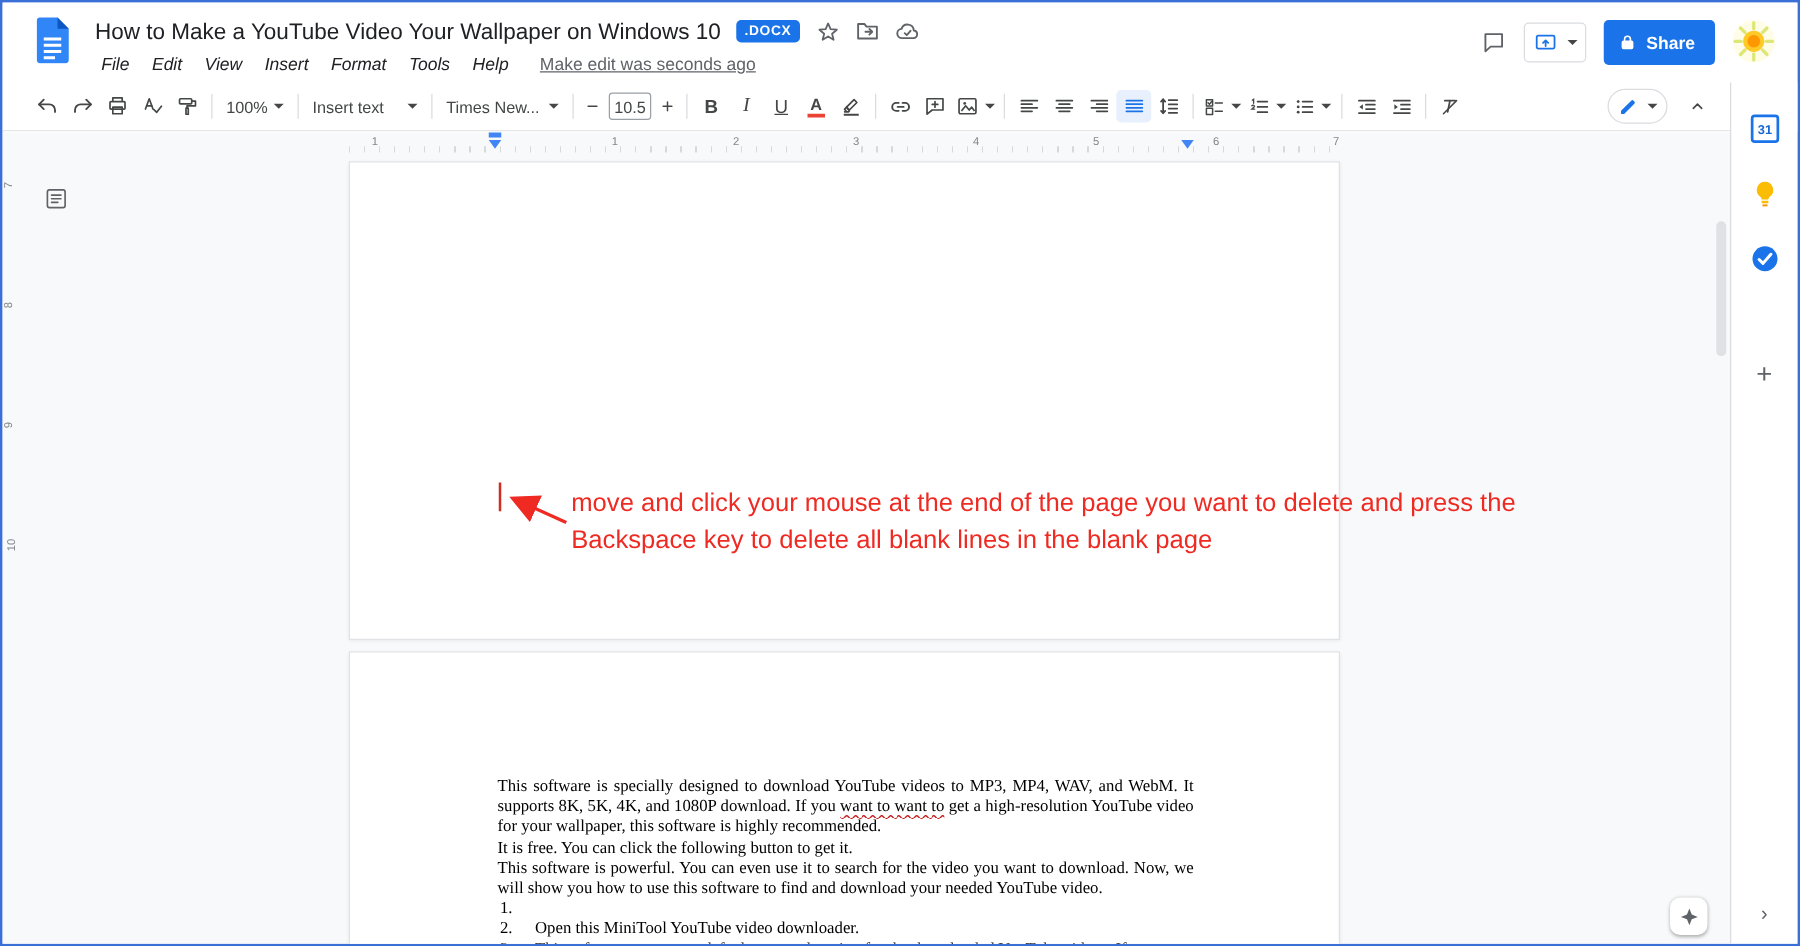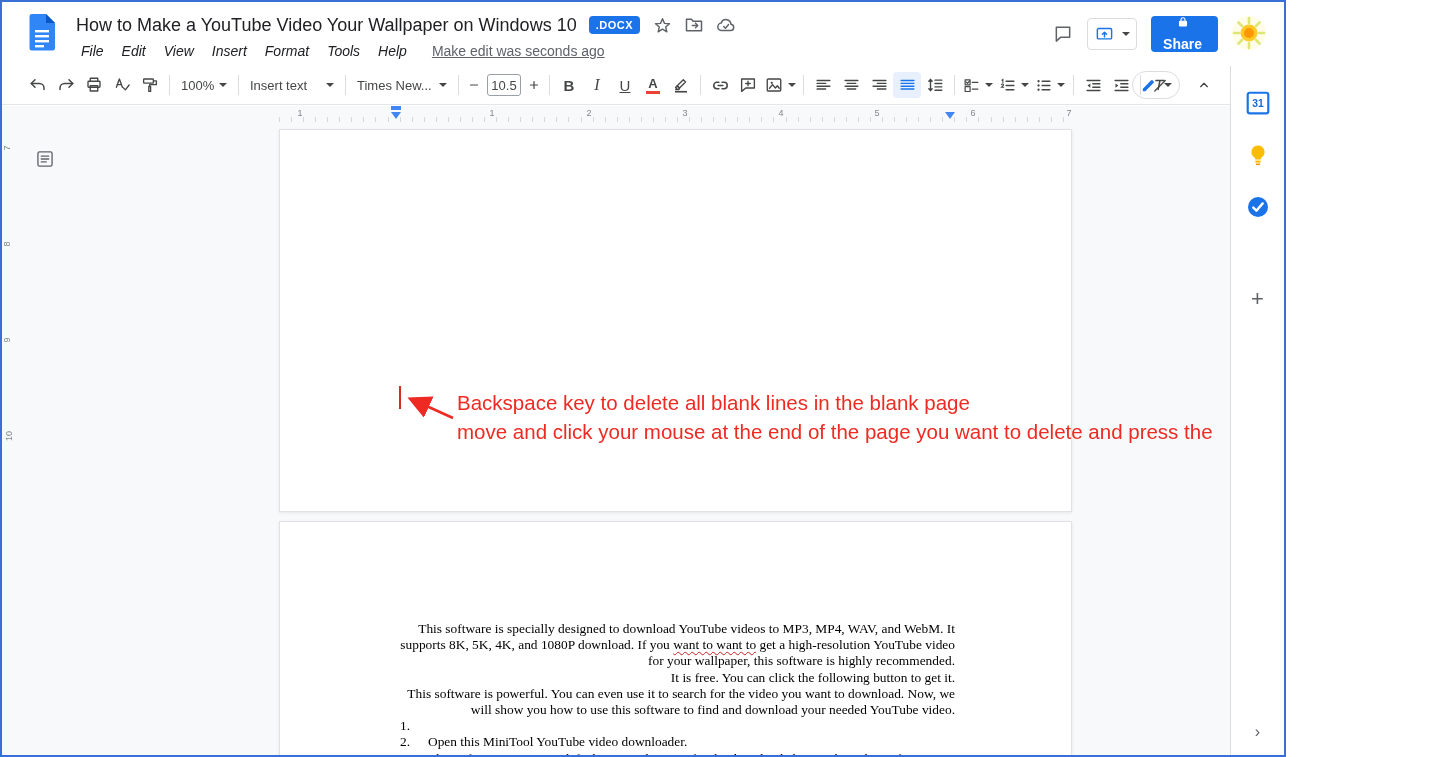--- a/index.html
+++ b/index.html
@@ -1,32 +1,32 @@
 <!DOCTYPE html>
 <html><head>
 <meta charset="utf-8">
 <style>
   * { margin:0; padding:0; box-sizing:border-box; }
   html,body { width:1440px; height:757px; }
   body { font-family:"Liberation Sans", sans-serif; background:#fff; }
-  .app { position:relative; width:1286px; height:757px; border:2px solid #3a6fd8; background:#fff; overflow:hidden; }
+  .app { position:relative; width:1440px; height:757px; border:2px solid #3a6fd8; background:#fff; overflow:hidden; }
 
   
   .header { position:absolute; top:0; left:0; right:0; height:64px; background:#fff; }
   .docs-logo { position:absolute; left:26px; top:11px; width:28px; height:38px; }
   .title-row { position:absolute; left:74px; top:9px; height:28px; display:flex; align-items:center; gap:12px; }
   .doc-title { font-size:18px; color:#202124; white-space:nowrap; }
   .docx-badge { background:#1a73e8; color:#fff; font-size:11px; font-weight:bold; letter-spacing:.5px; padding:3px 7px; border-radius:4px; }
   .hdr-ic { width:20px; height:20px; color:#5f6368; display:flex; align-items:center; justify-content:center; cursor:pointer; }
   .menus { position:absolute; left:70px; top:37px; height:24px; display:flex; align-items:center; }
   .menu-item { font-size:14px; color:#202124; padding:2px 9px; border-radius:4px; cursor:pointer;font-style:italic; }
   .last-edit { font-size:14px; color:#5f6368; text-decoration:underline; margin-left:16px; cursor:pointer; white-space:nowrap; }
   .hdr-right { position:absolute; right:66px; top:14px; display:flex; align-items:center; gap:14px; }
   .present-btn { width:50px; height:32px; border:1px solid #dadce0; border-radius:4px; display:flex; align-items:center; justify-content:center; gap:3px; cursor:pointer; }
-  .share-btn { height:36px; background:#1a73e8; border-radius:4px; display:flex; align-items:center; gap:8px; padding:0 16px 0 12px; cursor:pointer;flex-direction:column; }
+  .share-btn { height:36px; background:#1a73e8; border-radius:4px; display:flex; align-items:center; gap:8px; padding:0 16px 0 12px; cursor:pointer; }
   .share-label { color:#fff; font-size:14px; font-weight:bold; }
   .avatar { position:absolute; right:18px; top:14px; width:34px; height:34px; border-radius:50%; overflow:hidden; cursor:pointer; }
 
   
   .toolbar { position:absolute; top:64px; left:0; right:0; height:39px; background:#fff; border-bottom:1px solid #e4e6e8; display:flex; align-items:center; padding-left:22px; color:#444746; }
   .tbtn { min-width:28px; height:26px; display:flex; align-items:center; justify-content:center; border-radius:4px; cursor:pointer; color:#444746; position:relative; }
   .tbtn.active { background:#e8f0fe; color:#1a73e8; }
   .tsep { width:1px; height:20px; background:#dadce0; margin:0 5px; }
   .tdrop { height:26px; display:flex; align-items:center; justify-content:space-between; padding:0 6px; border-radius:4px; cursor:pointer; font-size:13px; color:#444746; }
   .caret { width:0; height:0; border-left:4px solid transparent; border-right:4px solid transparent; border-top:4px solid #444746; margin-left:5px; flex:none; }
@@ -54,21 +54,21 @@
 
   
   .page { position:absolute; left:277px; width:793px; background:#fff; border:1px solid #e0e2e6; box-shadow:0 1px 3px rgba(0,0,0,.08); }
   .page1 { top:127px; height:383px; }
   .page2 { top:519px; height:420px; }
   .caret-line { position:absolute; left:397px; top:384px; width:2px; height:23px; background:#cf2e20; }
   .annotation { position:absolute; left:455px; top:386px; width:860px; font-size:20.5px; line-height:29px; color:#ee2a23; }
   .red-arrow { position:absolute; left:399px; top:389px; }
 
   .doc-text { position:absolute; left:118px; top:99px; width:557px; font-family:"Liberation Serif", serif; font-size:13.4px; line-height:16.2px; color:#000; }
-  .doc-text p { margin:0;text-align:right; }
+  .doc-text p { margin:0; }
   .just { text-align:justify; }
   .marked { text-decoration:underline wavy #c5221f 1px; text-underline-offset:2px; }
   .li-row { display:flex; }
   .li-num { width:30px; flex:none; padding-left:2px; }
 
   
   .side-panel { position:absolute; top:64px; right:0; bottom:0; width:54px; background:#fff; border-left:1px solid #dadce0; display:flex; flex-direction:column; align-items:center; padding-top:22px; }
   .sp-ic { width:30px; height:30px; display:flex; align-items:center; justify-content:center; margin-bottom:22px; cursor:pointer; }
   .sp-plus { font-size:22px; color:#5f6368; margin-top:42px; cursor:pointer; }
   .sp-chevron { position:absolute; bottom:14px; left:0; right:0; text-align:center; color:#5f6368; cursor:pointer; }
@@ -405,22 +405,22 @@
   <span class="caret-line"></span>
   <svg class="red-arrow" width="56" height="32" viewBox="0 0 56 32">
     <defs>
       <marker id="ah" markerWidth="9" markerHeight="9" refX="7.5" refY="4.5" orient="auto">
         <path d="M0 0 L9 4.5 L0 9 z" fill="#ee2a23"></path>
       </marker>
     </defs>
     <line x1="52" y1="27" x2="10" y2="8" stroke="#ee2a23" stroke-width="2.6" marker-end="url(#ah)"></line>
   </svg>
   <div class="annotation">
+    <div>move and click your mouse at the end of the page you want to delete and press the</div>
     <div>Backspace key to delete all blank lines in the blank page</div>
-    <div>move and click your mouse at the end of the page you want to delete and press the</div>
   </div>
 
   <div class="page page2">
     <div class="doc-text">
       <p class="just"><span>This software is specially designed to download YouTube videos to MP3, MP4, WAV, and WebM. It supports 8K, 5K, 4K, and 1080P download. If you </span><span class="marked">want to want to</span><span> get a high-resolution YouTube video for your wallpaper, this software is highly recommended.</span></p>
       <p>It is free. You can click the following button to get it.</p>
       <p class="just">This software is powerful. You can even use it to search for the video you want to download. Now, we will show you how to use this software to find and download your needed YouTube video.</p>
       <div class="li-row">
           <span class="li-num">1.</span>
         </div>

